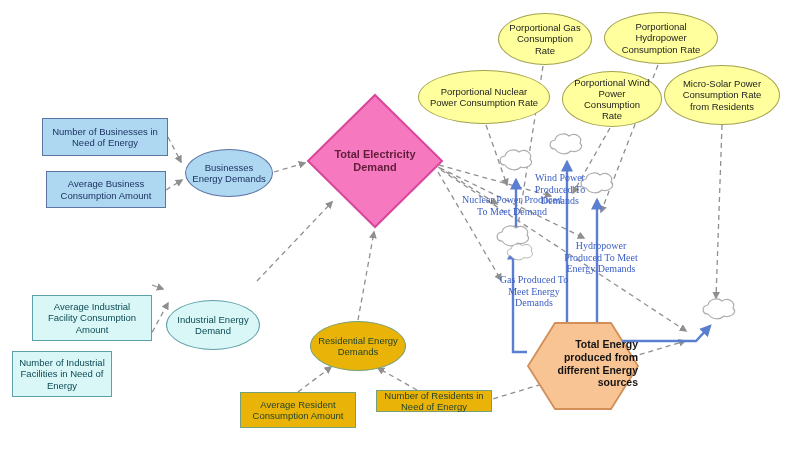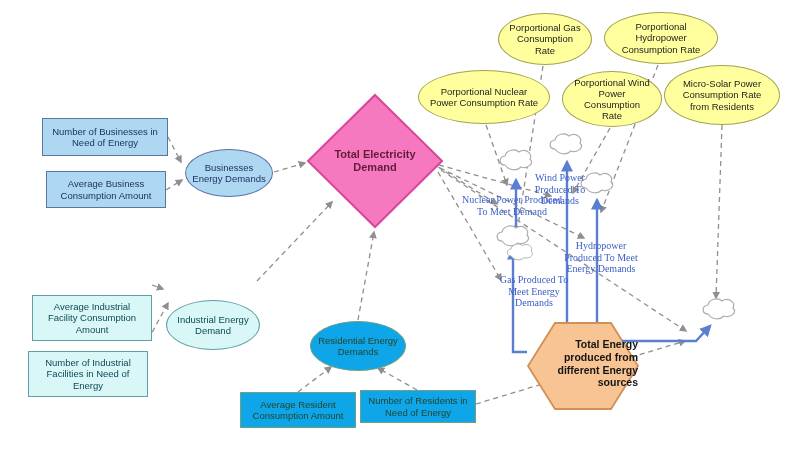--- a/index.html
+++ b/index.html
@@ -8,21 +8,21 @@
   svg.layer { position:absolute; left:0; top:0; z-index:0; }
   .node {
     position:absolute; z-index:2;
     display:flex; align-items:center; justify-content:center;
     text-align:center; font-size:9.5px; line-height:1.18; padding:2px 6px;
   }
   .rect { border:1.5px solid; }
   .ellipse { border:1.5px solid; border-radius:50%; }
   .blue  { background:#aed8f2; border-color:#5d74a3; color:#1d3461; }
   .cyan  { background:#d9f7f7; border-color:#5f9fa8; color:#0d4a55;margin-top:33px; }
-  .green { background:#0ea5e9; border-color:#74a07a; color:#22452a; }
+  .green { background:#eab308; border-color:#74a07a; color:#22452a; }
   .yellow{ background:#ffff9e; border-color:#a3a34f; color:#222; padding:3px 10px; }
   .diamond-label {
     position:absolute; z-index:2; text-align:center;
     font-weight:bold; font-size:11px; line-height:1.2; color:#5f1d38;
   }
   .hex-label {
     position:absolute; z-index:2; text-align:right;
     font-weight:bold; font-size:10.5px; line-height:1.22; color:#141414;
   }
   .flow-label {
@@ -96,28 +96,28 @@
       <use href="#cloud" class="cloud" transform="translate(719,309)"></use>
       <use href="#cloud" class="cloud" transform="translate(520,252) scale(0.8)"></use>
     </g>
   </svg>
 
   <div class="node rect blue" style="left:42px;top:118px;width:126px;height:38px">Number of Businesses in Need of Energy</div>
   <div class="node rect blue" style="left:46px;top:171px;width:120px;height:37px">Average Business Consumption Amount</div>
   <div class="node ellipse blue" style="left:185px;top:149px;width:88px;height:48px">Businesses Energy Demands</div>
 
   <div class="node rect cyan" style="left:32px;top:262px;width:120px;height:46px">Average Industrial Facility Consumption Amount</div>
-  <div class="node rect cyan" style="left:28px;top:318px;width:120px;height:46px">Number of Industrial Facilities in Need of Energy</div>
+  <div class="node rect cyan" style="left:12px;top:318px;width:100px;height:46px">Number of Industrial Facilities in Need of Energy</div>
   <div class="node ellipse cyan" style="left:166px;top:267px;width:94px;height:50px">Industrial Energy Demand</div>
 
   <div class="diamond-label" style="left:318px;top:148px;width:114px">Total Electricity Demand</div>
 
   <div class="node ellipse green" style="left:310px;top:321px;width:96px;height:50px">Residential Energy Demands</div>
   <div class="node rect green" style="left:240px;top:392px;width:116px;height:36px">Average Resident Consumption Amount</div>
-  <div class="node rect green" style="left:360px;top:390px;width:116px;height:33px">Number of Residents in Need of Energy</div>
+  <div class="node rect green" style="left:376px;top:390px;width:116px;height:22px">Number of Residents in Need of Energy</div>
 
   <div class="node ellipse yellow" style="left:418px;top:70px;width:132px;height:54px">Porportional Nuclear Power Consumption Rate</div>
   <div class="node ellipse yellow" style="left:498px;top:13px;width:94px;height:52px">Porportional Gas Consumption Rate</div>
   <div class="node ellipse yellow" style="left:604px;top:12px;width:114px;height:52px">Porportional Hydropower Consumption Rate</div>
   <div class="node ellipse yellow" style="left:562px;top:71px;width:100px;height:56px">Porportional Wind Power Consumption Rate</div>
   <div class="node ellipse yellow" style="left:664px;top:65px;width:116px;height:60px">Micro-Solar Power Consumption Rate from Residents</div>
 
   <div class="flow-label" style="left:462px;top:194px;width:100px">Nuclear Power Produced To Meet Demand</div>
   <div class="flow-label" style="left:516px;top:172px;width:88px">Wind Power Produced To Demands</div>
   <div class="flow-label" style="left:559px;top:240px;width:84px">Hydropower Produced To Meet Energy Demands</div>

